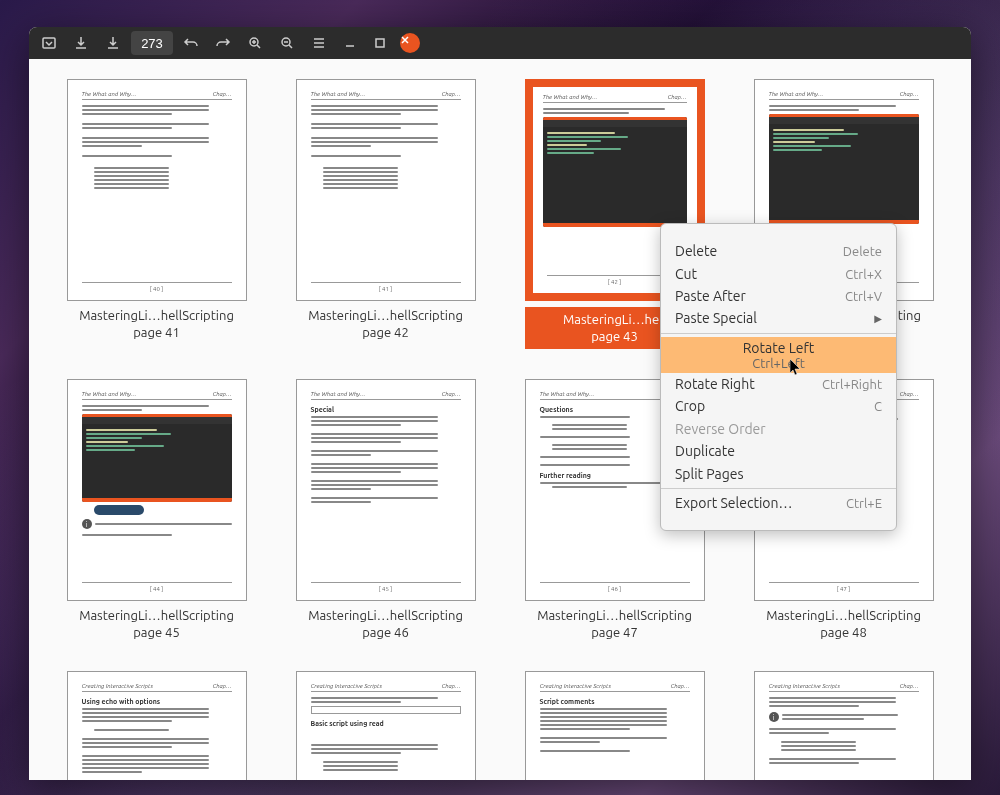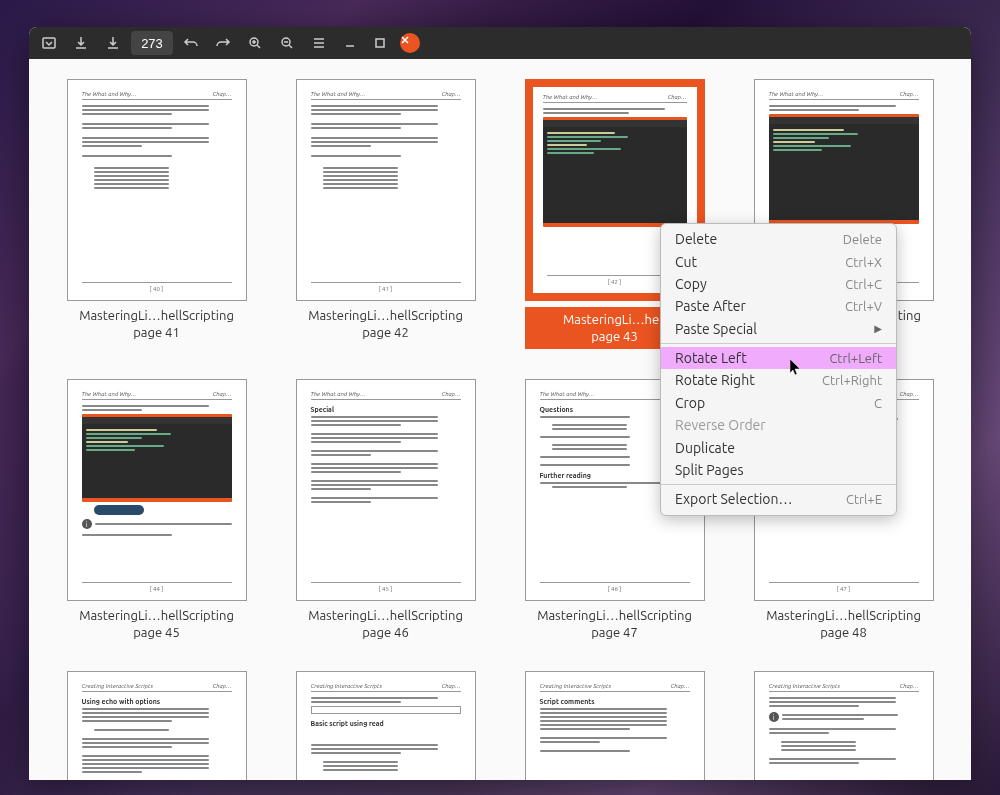--- a/index.html
+++ b/index.html
@@ -79,28 +79,28 @@
 .sb-line { height: 2px; background: #6a8; margin: 2px 0; width: 60%; border-radius:1px; }
 .sb-line.y { background: #cc9; width: 50%; }
 .sb-bottom { height: 4px; background: #e95420; }
 .info-icon { display:inline-block; width:10px; height:10px; border-radius:50%; background:#555; color:#fff; font-size:7px; text-align:center; line-height:10px; vertical-align:middle; margin-right:3px; }
 .blue-box { background:#2a4a6a; height:10px; width:50px; border-radius:5px; margin:3px 0 3px 12px; }
 .outline-box { border:1px solid #999; height:8px; margin:3px 0; }
 
 .context-menu {
   position: absolute; left: 660px; top: 223px; width: 237px;
   background: #f5f5f5; border: 1px solid #bbb; border-radius: 6px;
-  box-shadow: 0 4px 16px rgba(0,0,0,0.25); padding: 4px 0;
+  box-shadow: 0 4px 16px rgba(0,0,0,0.25); padding: 16px 0;
   font-size: 14px; color: #333;
 }
 .cm-item {
   display: flex; justify-content: space-between; align-items: center;
   padding: 3.2px 14px; cursor: default;
 }
-.cm-item.hover { background: #f0abfc; }
+.cm-item.hover { background: #fdba74; flex-direction: column; }
 .cm-item.disabled { color: #9a9a9a; }
 .cm-shortcut { color: #888; font-size: 13px; }
 .cm-item.hover .cm-shortcut { color: #666; }
 .cm-sep { height: 1px; background: #ccc; margin: 3px 0; }
 .cm-arrow { font-size: 10px; color: #666; }
 .cursor { position:absolute; left:790px; top:359px; width:12px; height:18px; pointer-events:none; z-index:100; }
 </style>
 </head>
 <body>
 
@@ -501,24 +501,20 @@
 <div class="context-menu" id="ctxmenu">
     <div class="cm-item">
       <span>Delete</span>
       <span class="cm-shortcut">Delete</span>
     </div>
     <div class="cm-item">
       <span>Cut</span>
       <span class="cm-shortcut">Ctrl+X</span>
     </div>
     <div class="cm-item">
-      <span>Copy</span>
-      <span class="cm-shortcut">Ctrl+C</span>
-    </div>
-    <div class="cm-item">
       <span>Paste After</span>
       <span class="cm-shortcut">Ctrl+V</span>
     </div>
     <div class="cm-item">
       <span>Paste Special</span>
       <span class="cm-arrow">▶</span>
     </div>
     <div class="cm-sep"></div>
     <div class="cm-item hover">
       <span>Rotate Left</span>

